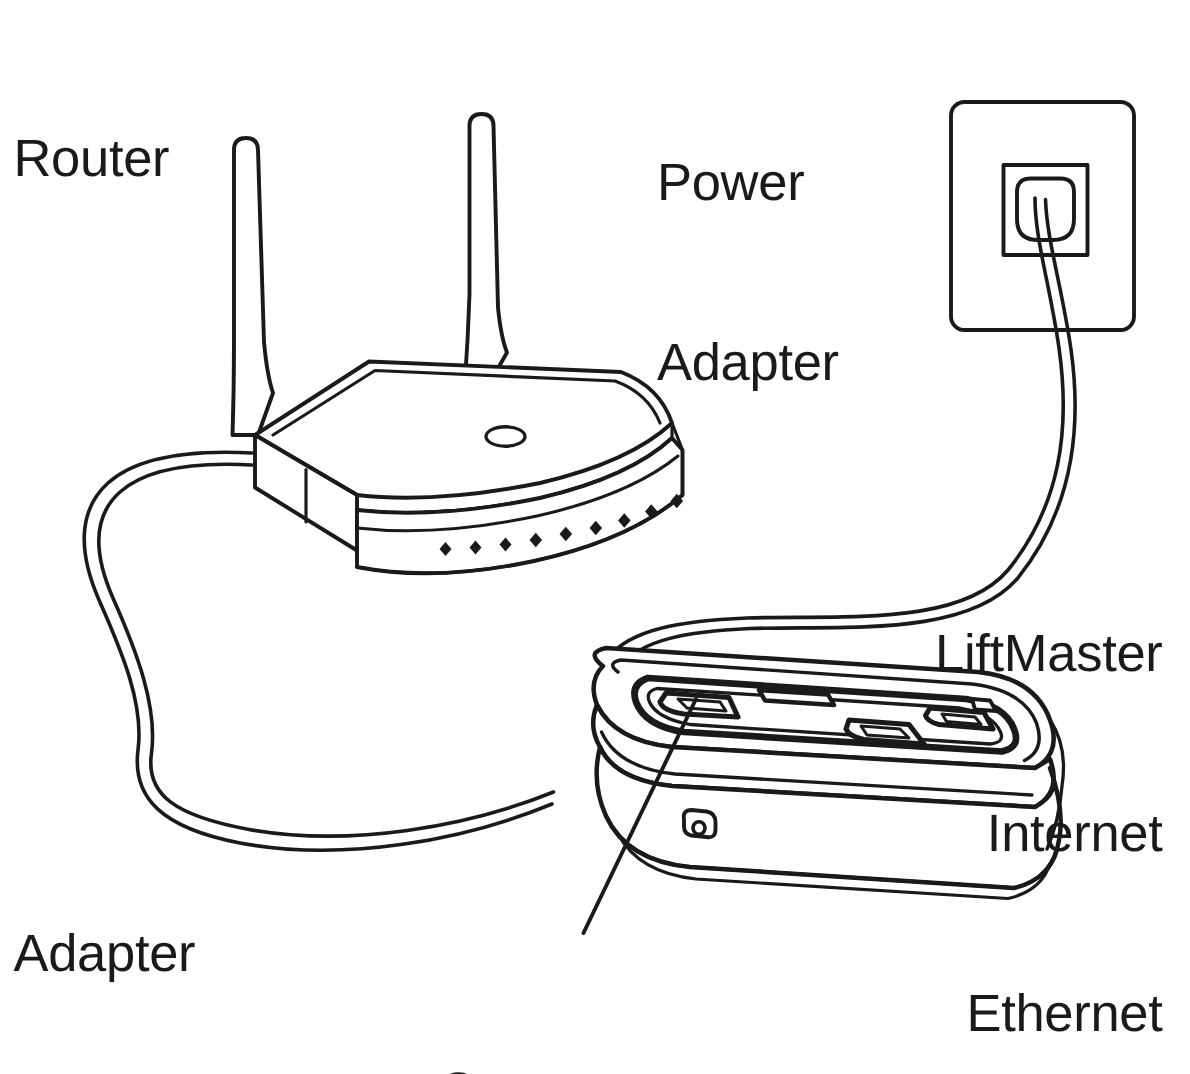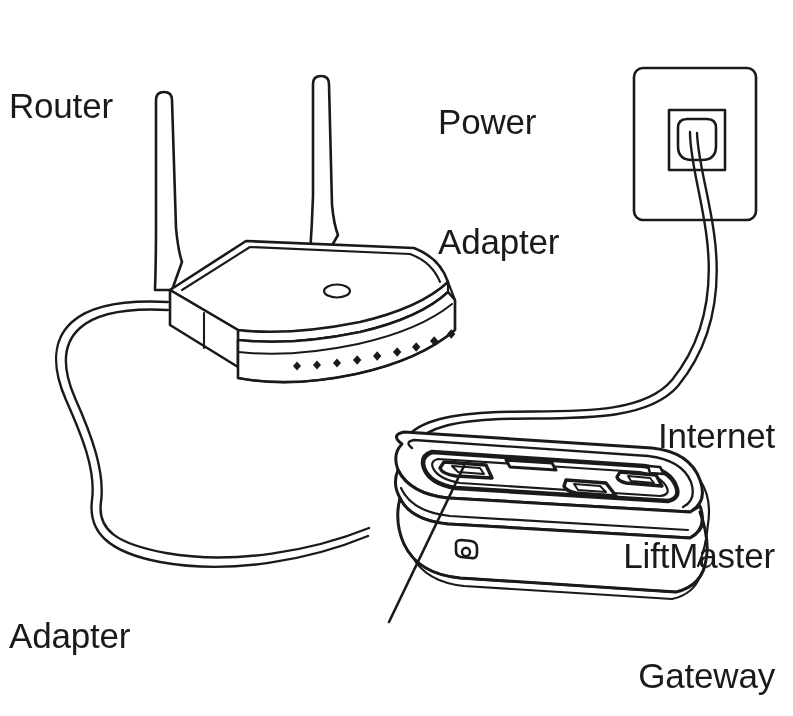--- a/index.html
+++ b/index.html
@@ -241,23 +241,23 @@
   <div class="label" id="label-router">
     <span>Router</span>
   </div>
 
   <div class="label" id="label-power">
     <span>Power</span>
     <span>Adapter</span>
   </div>
 
   <div class="label" id="label-liftmaster">
+    <span>LiftMaster</span>
     <span>Internet</span>
-    <span>LiftMaster</span>
-    <span>Gateway</span>
+    <span>Ethernet</span>
   </div>
 
   <div class="label" id="label-ethernet">
     <span>Adapter</span>
     
   </div>
 
   <div class="label" id="label-greenled">
     <span>Green</span>
     

